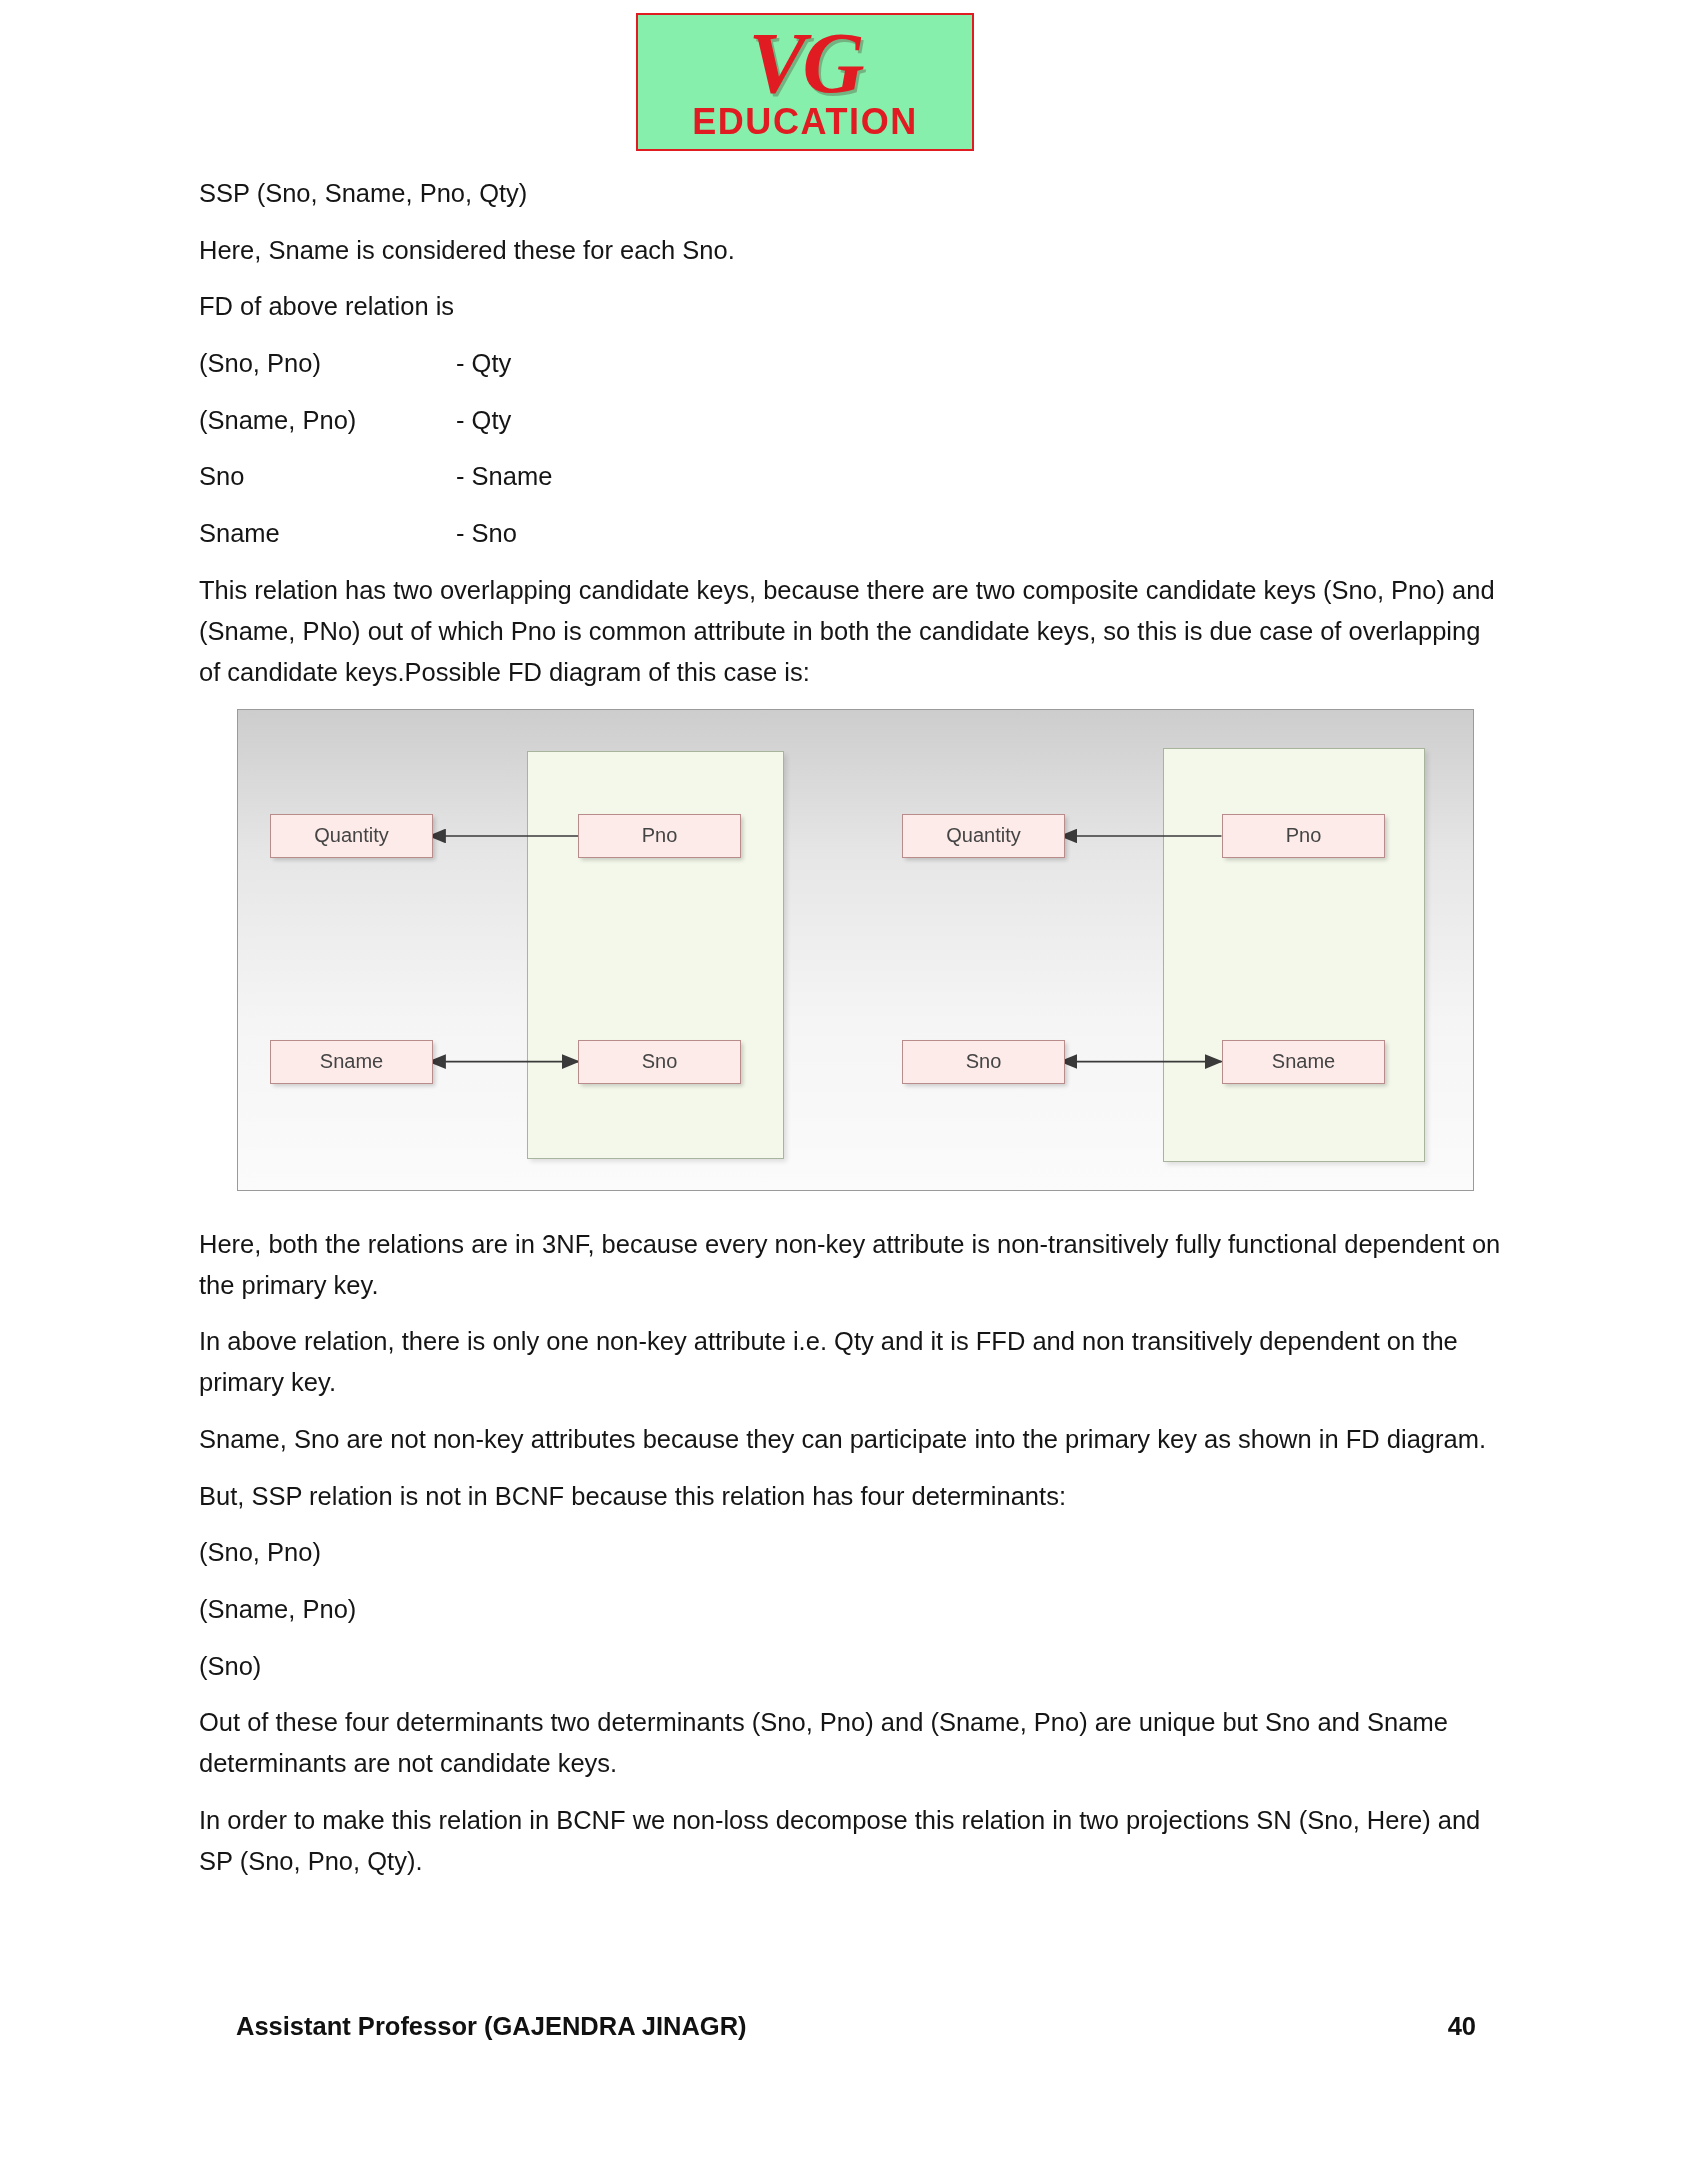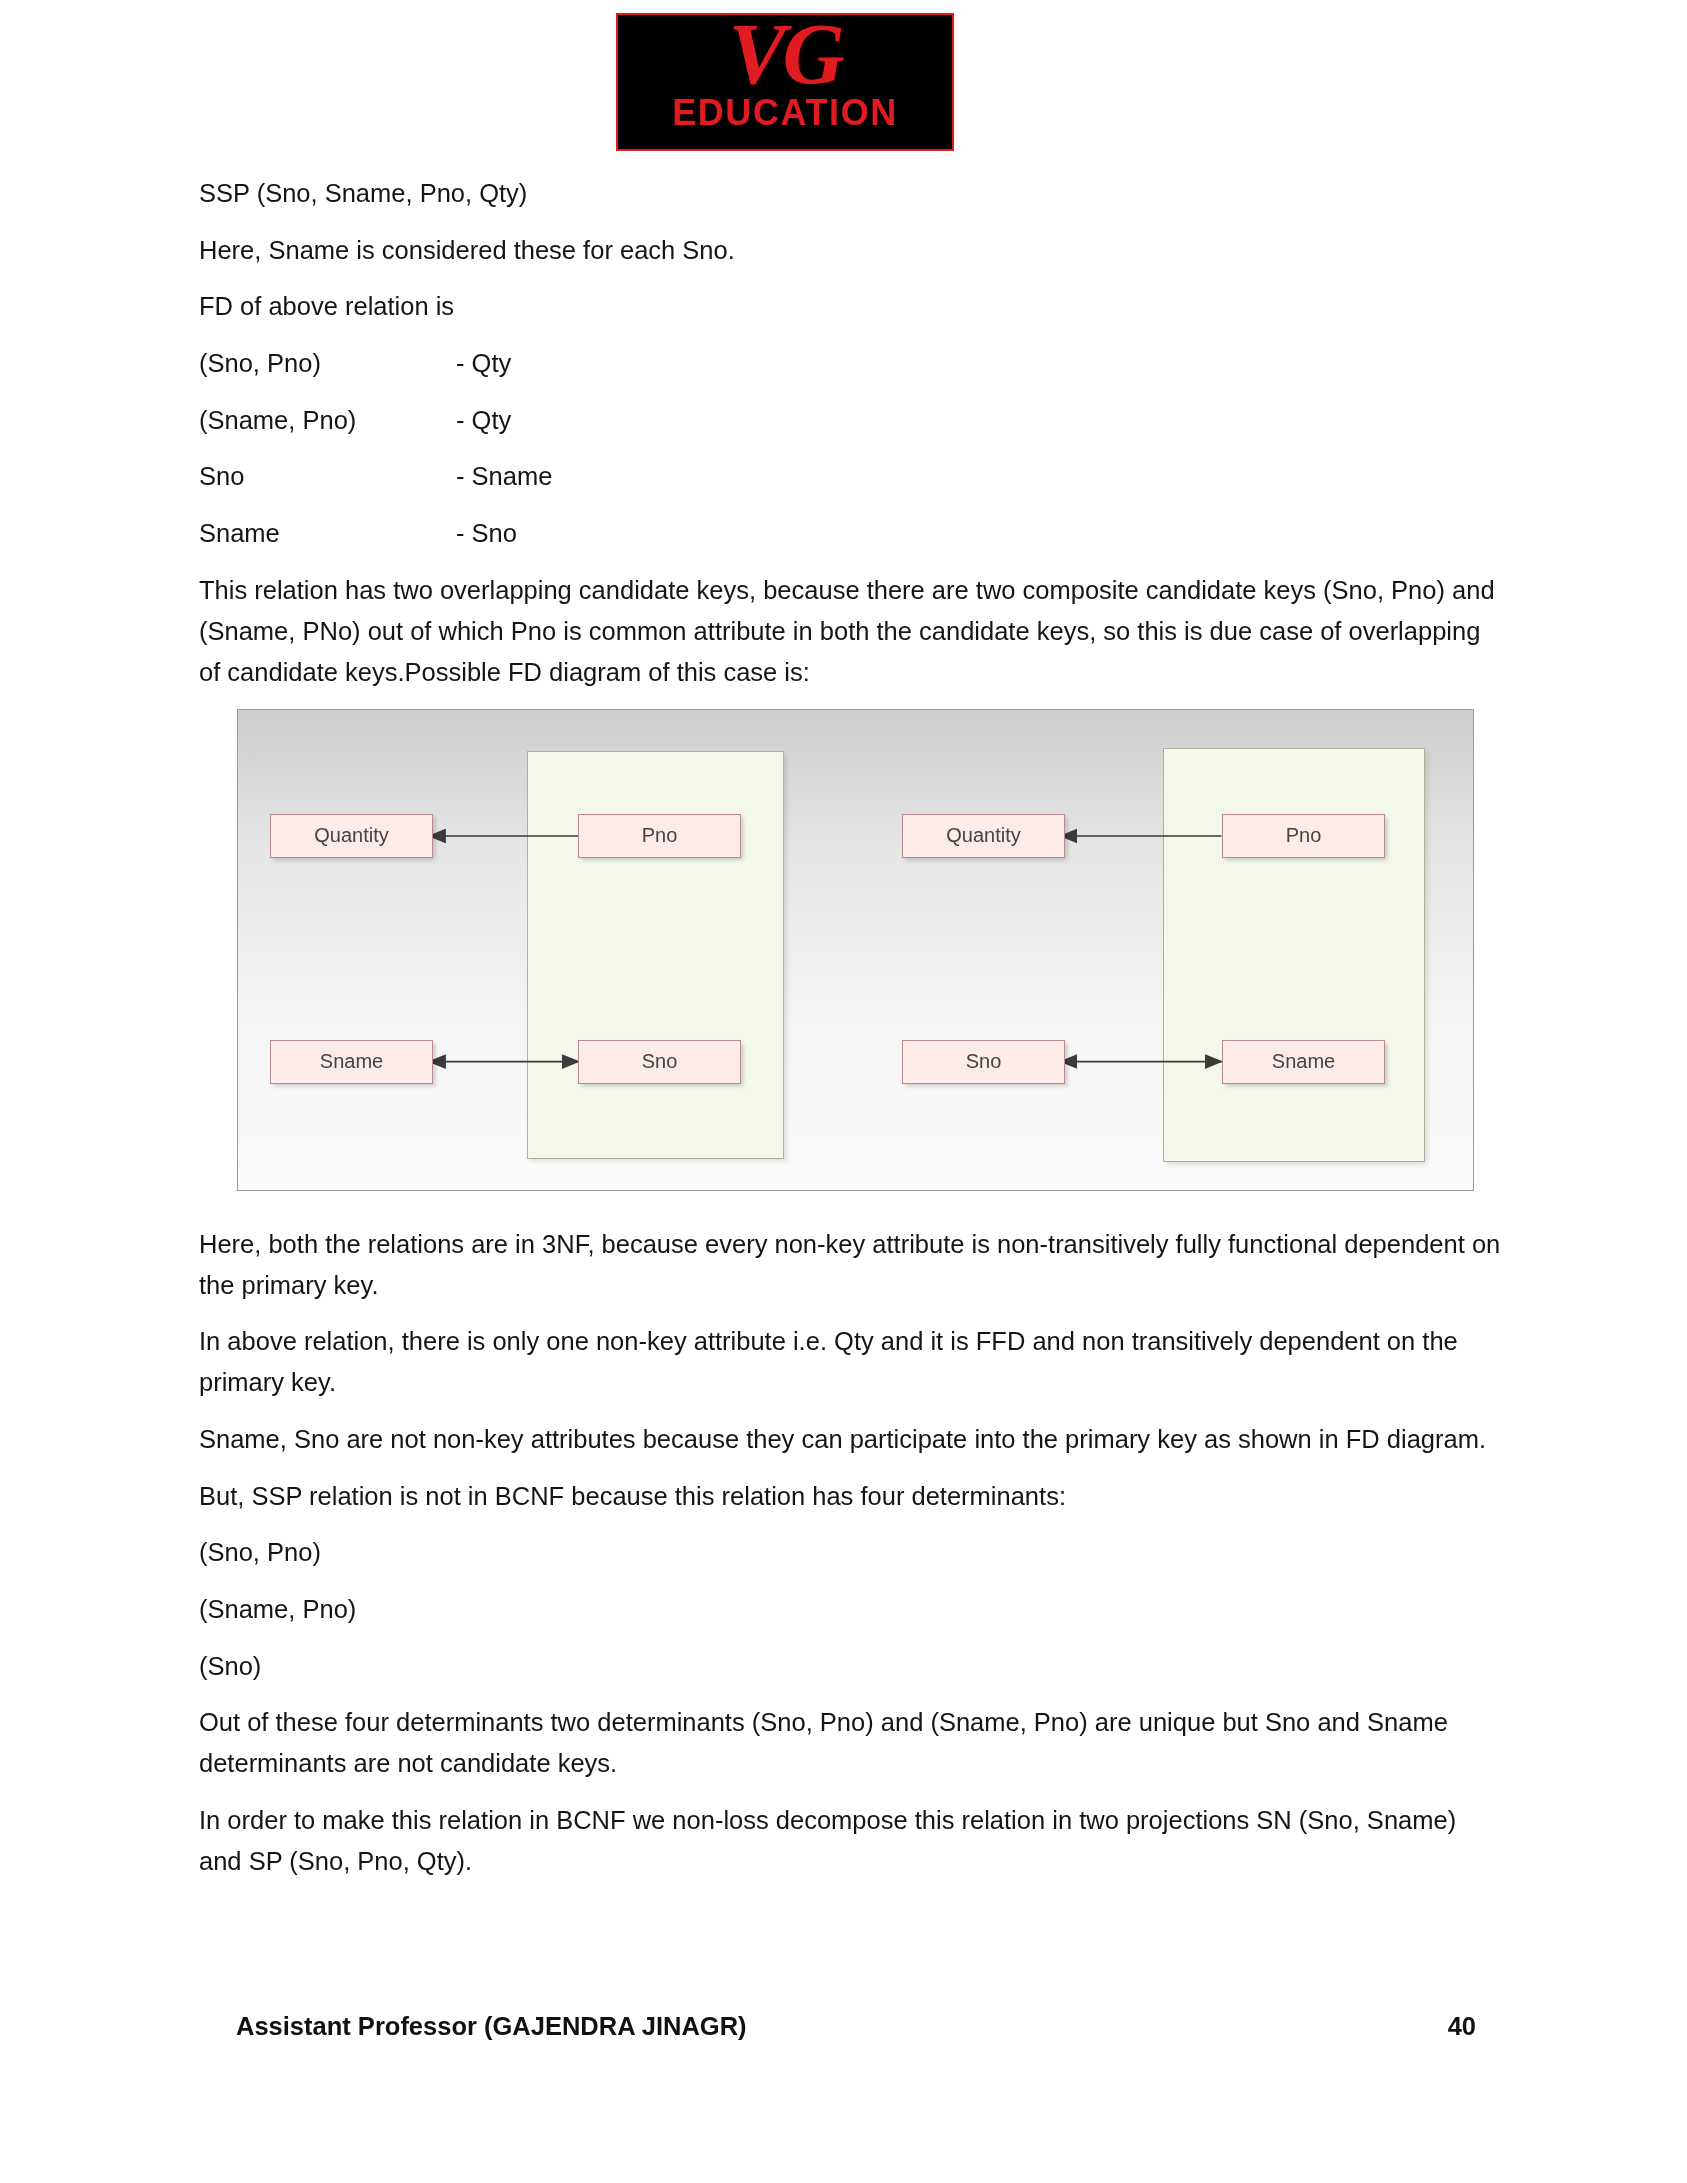--- a/index.html
+++ b/index.html
@@ -8,25 +8,25 @@
     position:relative;
     width:1687px; height:2183px;
     background:#ffffff;
     font-family:"Liberation Sans", sans-serif;
     color:#151515;
     overflow:hidden;
   }
 
   
   .logo {
-    position:absolute; top:13px; left:616px;
+    position:absolute; top:13px; left:636px;
     width:338px; height:138px;
     border:2.5px solid #e01b22;
-    background:#000000;
-    display:flex; flex-direction:column; align-items:center; 
+    background:#86efac;
+    display:flex; flex-direction:column; align-items:center; justify-content:center;
   }
   .logo-vg {
     font-family:"Liberation Serif", serif;
     font-size:86px; font-weight:bold; font-style:italic;
     color:#e01b22; line-height:0.92; letter-spacing:-3.3px;
     text-shadow:2.5px 2.5px 0 rgba(60,0,0,0.25);
   }
   .logo-edu {
     font-size:36px; font-weight:bold; color:#e01b22;
     letter-spacing:1.6px; line-height:1.05;
@@ -145,20 +145,20 @@
     <div class="para">Here, both the relations are in 3NF, because every non-key attribute is non-transitively fully functional dependent on the primary key.</div>
     <div class="para">In above relation, there is only one non-key attribute i.e. Qty and it is FFD and non transitively dependent on the primary key.</div>
     <div class="para">Sname, Sno are not non-key attributes because they can participate into the primary key as shown in FD diagram.</div>
     <div class="para">But, SSP relation is not in BCNF because this relation has four determinants:</div>
 
     <div class="para">(Sno, Pno)</div>
     <div class="para">(Sname, Pno)</div>
     <div class="para">(Sno)</div>
 
     <div class="para">Out of these four determinants two determinants (Sno, Pno) and (Sname, Pno) are unique but Sno and Sname determinants are not candidate keys.</div>
-    <div class="para">In order to make this relation in BCNF we non-loss decompose this relation in two projections SN (Sno, Sname) and SP (Sno, Pno, Qty).</div>
+    <div class="para">In order to make this relation in BCNF we non-loss decompose this relation in two projections SN (Sno, Here) and SP (Sno, Pno, Qty).</div>
   </div>
 
   <div class="footer-author">Assistant Professor (GAJENDRA JINAGR)</div>
   <div class="footer-page">40</div>
 
 </div>
 
 
 </body></html>

